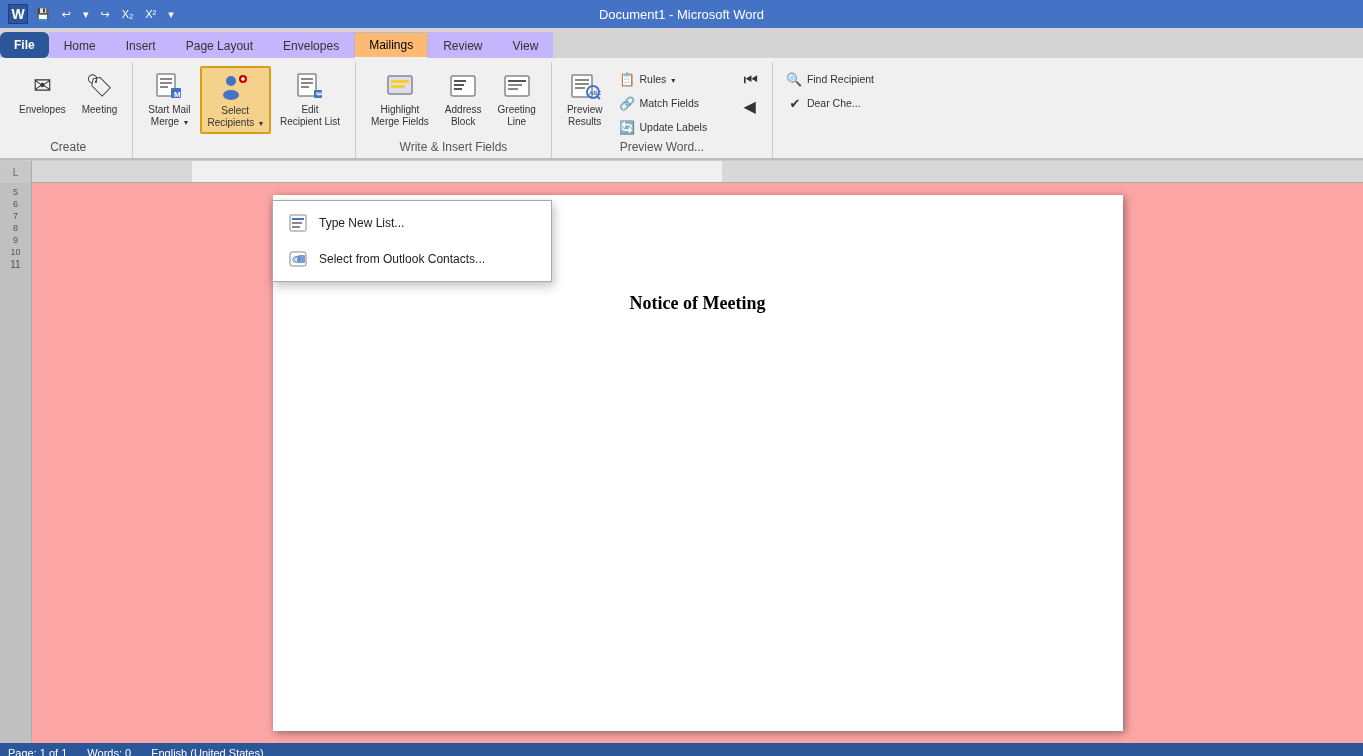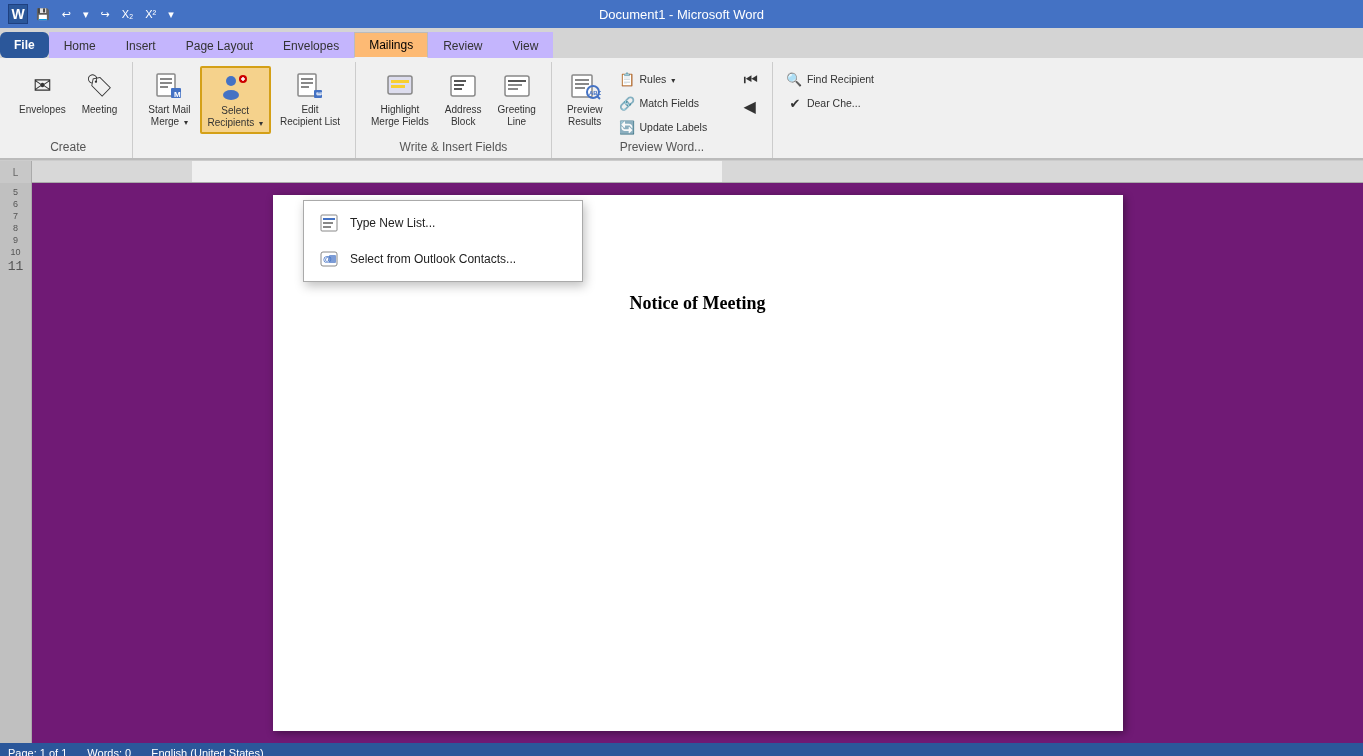--- a/index.html
+++ b/index.html
@@ -205,21 +205,21 @@
       display: flex;
       flex-direction: column;
       align-items: center;
       padding-top: 4px;
       gap: 2px;
       font-size: 9px;
       color: #555;
     }
     .doc-main {
       flex: 1;
-      background: #701a75;
+      background: #fca5a5;
       display: flex;
       justify-content: center;
       padding: 12px 20px;
       overflow: hidden;
     }
     .page {
       background: white;
       width: 850px;
       min-height: 500px;
       box-shadow: 2px 2px 8px rgba(0,0,0,0.4);
@@ -495,33 +495,33 @@
 </div>
 
 <div class="doc-area">
   <div class="doc-sidebar">
     <div style="font-size:9px;color:#555;">5</div>
     <div style="font-size:9px;color:#555;">6</div>
     <div style="font-size:9px;color:#555;">7</div>
     <div style="font-size:9px;color:#555;">8</div>
     <div style="font-size:9px;color:#555;">9</div>
     <div style="font-size:9px;color:#555;">10</div>
-    <div style="font-size:13px;color:#555;font-family:Liberation Mono, monospace;">11</div>
+    <div style="font-size:10px;color:#555;">11</div>
   </div>
   <div class="doc-main">
     <div class="page">
       <p class="doc-text-dear">
         <span>Dear </span><em>&lt;Name&gt;,</em>
       </p>
       <p class="doc-heading">Notice of Meeting</p>
     </div>
   </div>
 </div>
 
-<div class="dropdown-menu" style="top: 200px; left: 303px;">
+<div class="dropdown-menu" style="top: 200px; left: 272px;">
   <div class="dropdown-item">
     <div class="dropdown-icon">
       <svg width="20" height="20" viewBox="0 0 20 20">
         <rect x="2" y="2" width="16" height="16" rx="1" fill="#fff" stroke="#888" stroke-width="1"></rect>
         <rect x="4" y="5" width="12" height="2" fill="#4472c4"></rect>
         <rect x="4" y="9" width="10" height="2" fill="#888"></rect>
         <rect x="4" y="13" width="8" height="2" fill="#888"></rect>
       </svg>
     </div>
     <span>Type New List...</span>

